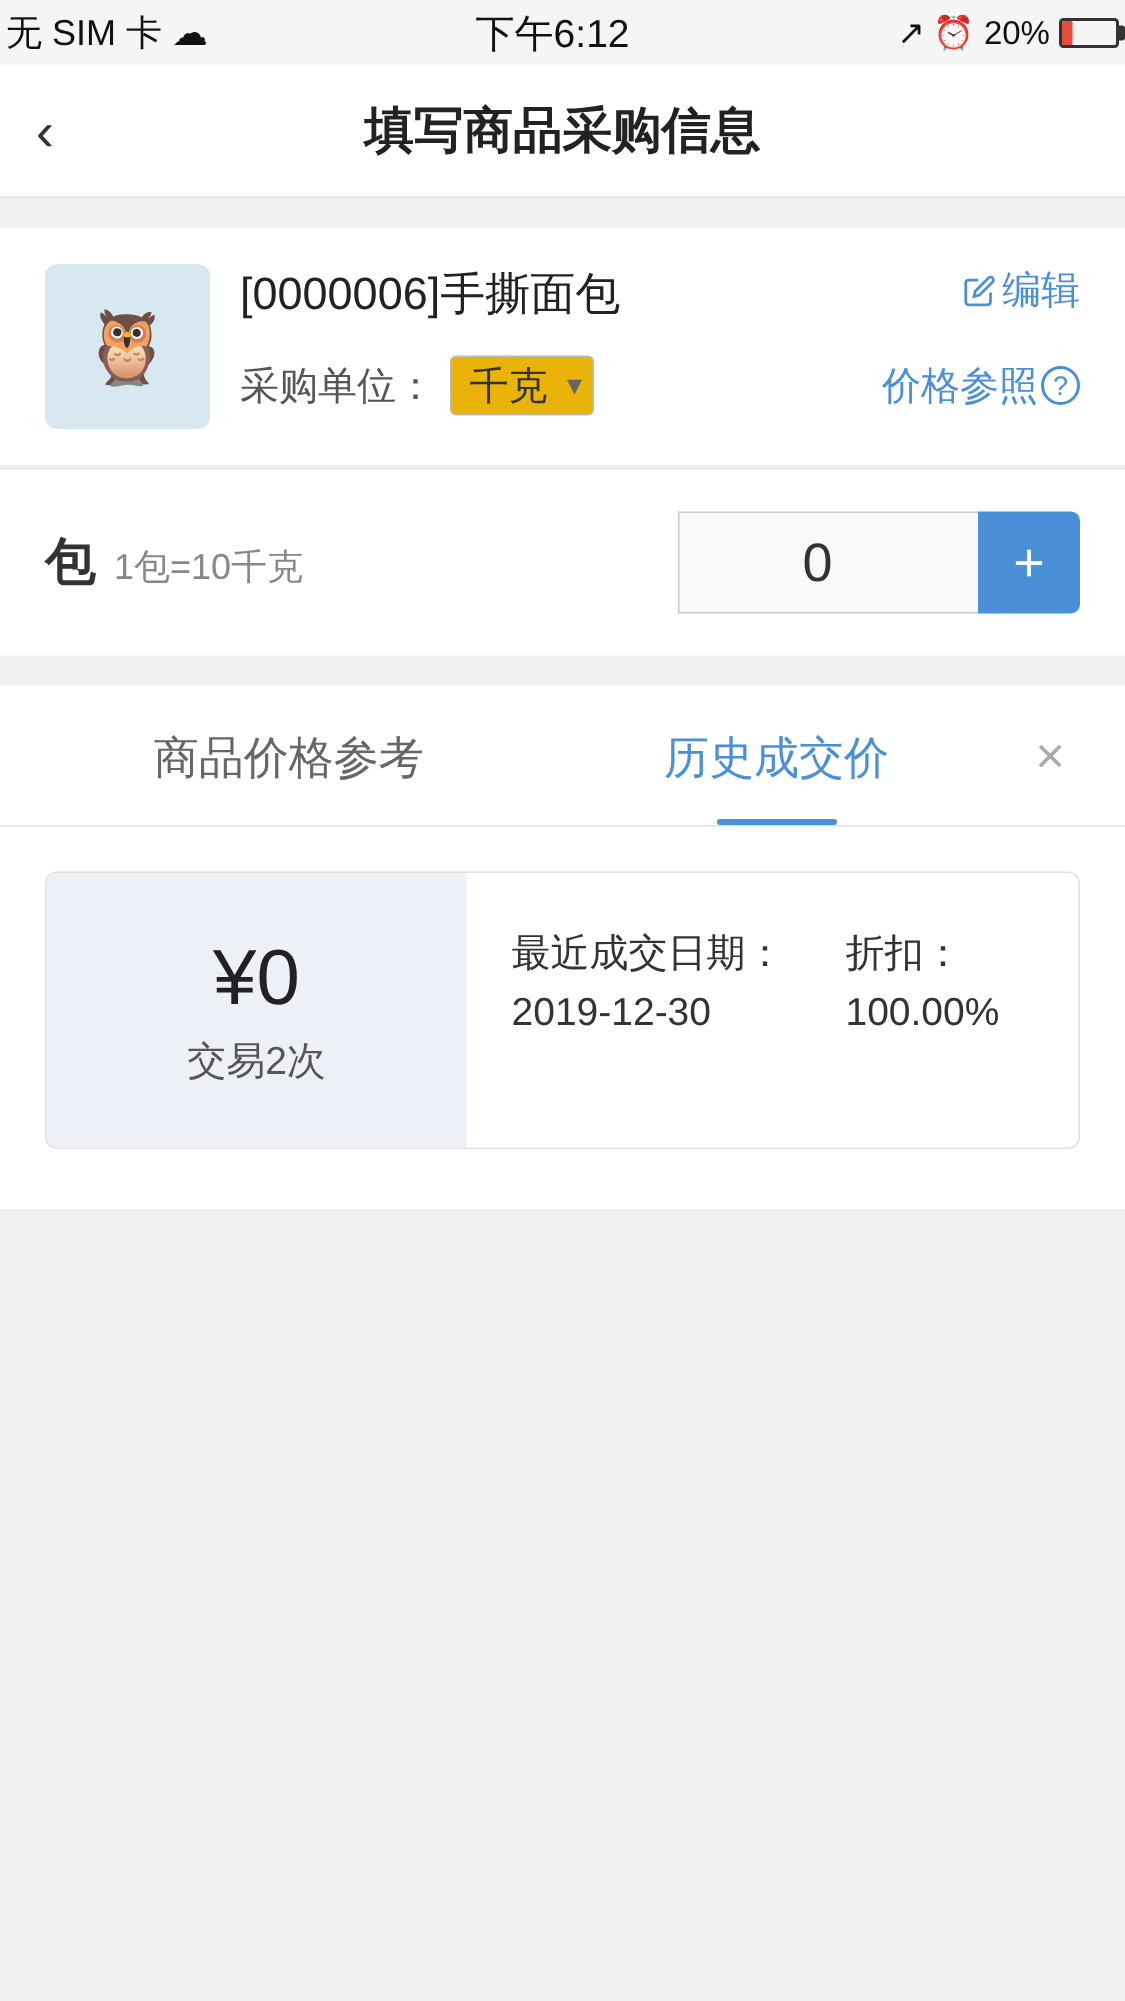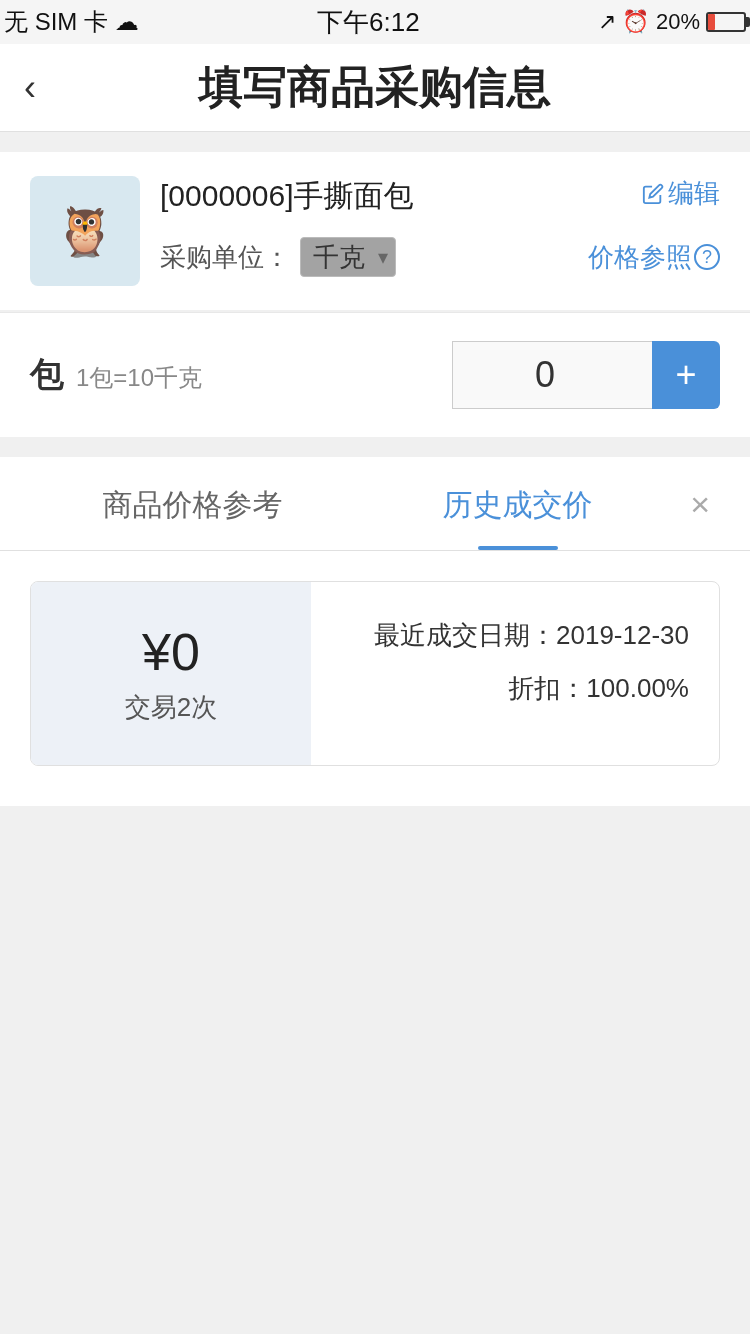--- a/index.html
+++ b/index.html
@@ -79,21 +79,21 @@
       border-bottom: 1px solid #e0e0e0;
     }
     .nav-back {
       position: absolute;
       left: 24px;
       font-size: 36px;
       color: #333;
       cursor: pointer;
     }
     .nav-title {
-      font-size: 44px;
+      font-size: 33px;
       font-weight: 600;
       color: #222;
     }
 
     
     .product-card {
       background: #fff;
       margin-top: 20px;
       padding: 24px 30px;
       display: flex;
@@ -156,21 +156,21 @@
     .unit-select-wrap {
       position: relative;
       display: inline-block;
     }
     .unit-select-wrap select {
       border: 1px solid #bbb;
       border-radius: 4px;
       padding: 4px 30px 4px 12px;
       font-size: 26px;
       color: #333;
-      background: #a3a3a3;
+      background: #eab308;
       appearance: none;
       -webkit-appearance: none;
     }
     .unit-select-wrap::after {
       content: '▾';
       position: absolute;
       right: 8px;
       top: 50%;
       transform: translateY(-50%);
       font-size: 20px;
@@ -324,23 +324,22 @@
     }
     .price-sub {
       font-size: 26px;
       color: #555;
       margin-top: 8px;
     }
     .price-card-right {
       flex: 1;
       padding: 34px 30px;
       display: flex;
-      flex-direction: column;
-      gap: 14px;
-      align-items: flex-end;
+      flex-direction: row;
+      gap: 4px;
     }
     .price-detail-row {
       font-size: 26px;
       color: #333;
       line-height: 1.5;
     }
 
     
     .page-footer {
       background: #f0f0f0;

